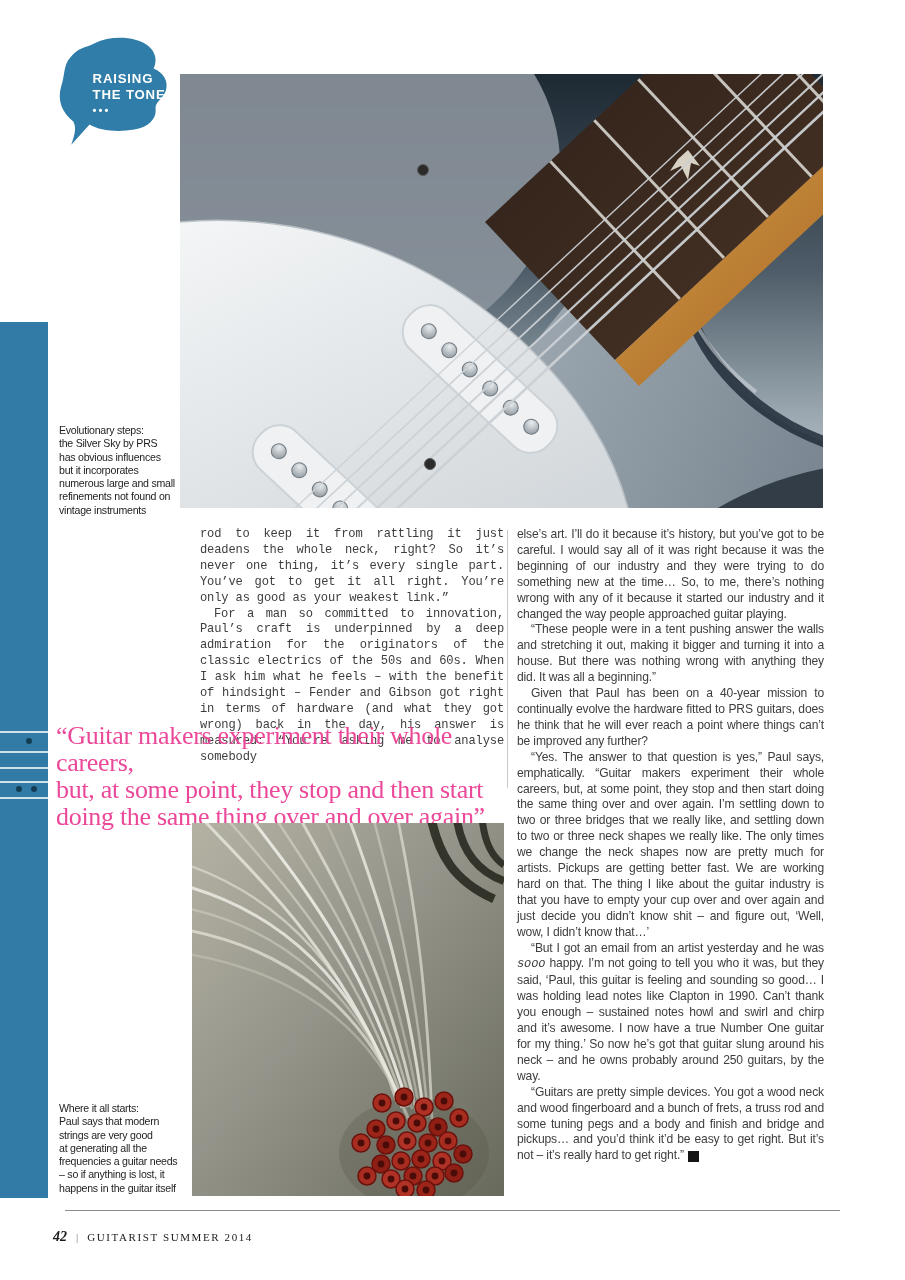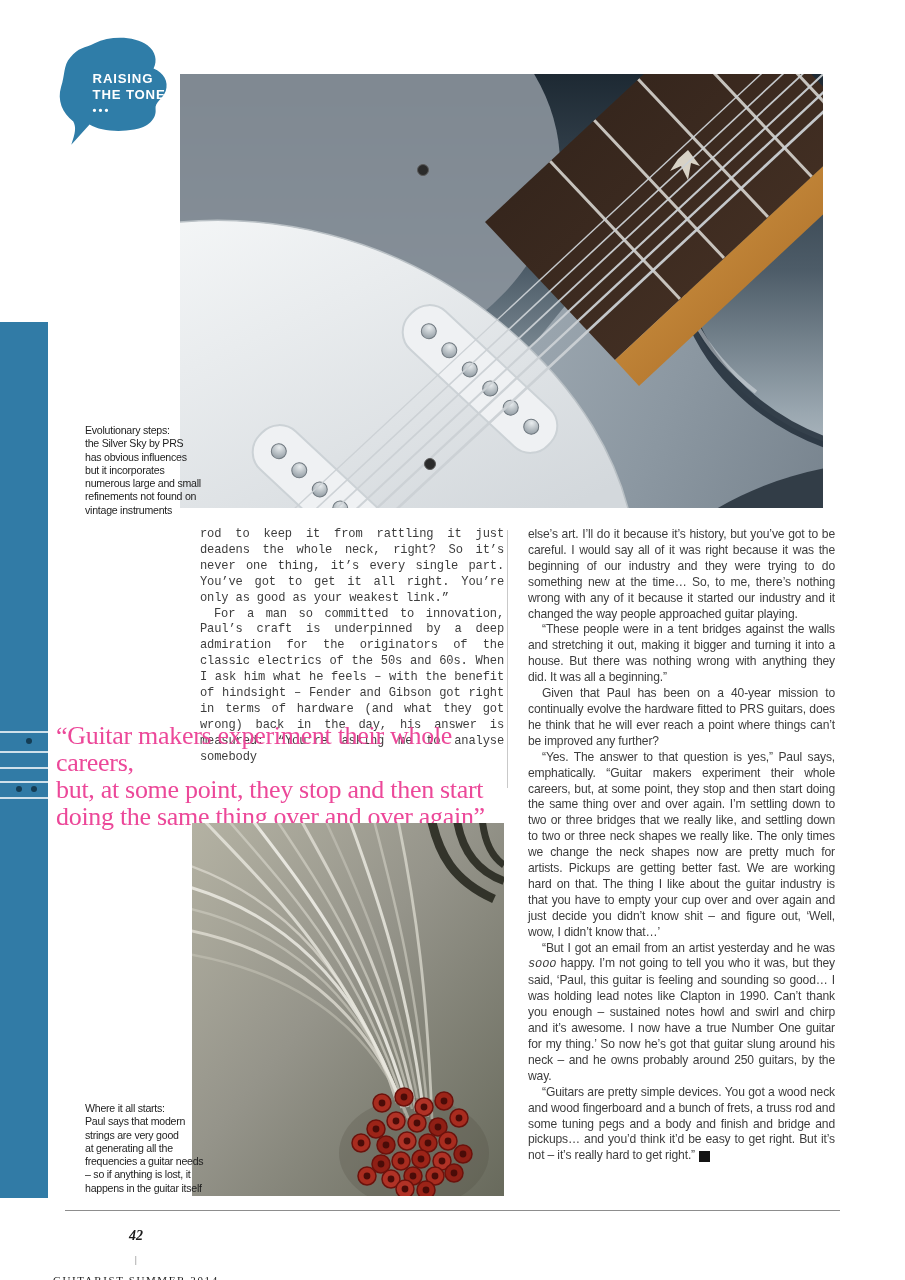--- a/index.html
+++ b/index.html
@@ -14,34 +14,34 @@
   .fret-dot{position:absolute;width:6px;height:6px;border-radius:50%;background:#143d55;}
   
   .badge{position:absolute;left:54px;top:34px;width:128px;height:124px;}
   
   .photo{position:absolute;overflow:hidden;}
   .photo1{left:180px;top:74px;width:643px;height:434px;}
   .photo2{left:192px;top:823px;width:312px;height:373px;}
   .photo svg{display:block;}
   
   .caption{
-    position:absolute;left:85px;width:126px;
+    position:absolute;left:59px;width:126px;
     font-size:10.6px;line-height:13.3px;letter-spacing:-0.25px;
     color:#1d1d1d;white-space:pre-line;font-weight:400;
   }
   .caption1{top:424px;}
   .caption2{top:1102px;}
   
   .col{
     position:absolute;top:527px;
     font-size:12.1px;line-height:15.9px;letter-spacing:-0.15px;
     text-align:justify;color:#3d3d3d;
   }
   .col1{left:200px;width:304px;font-family:Liberation Mono, monospace;}
-  .col2{left:528px;width:307px;}
+  .col2{left:517px;width:307px;}
   .col p{margin:0;}
   .col p.indent{text-indent:14px;}
   .col-divider{position:absolute;left:507px;top:530px;width:1px;height:258px;background:#c9c9c9;}
   
   .pull-quote{
     position:absolute;left:56px;top:722px;width:460px;
     font-family:Liberation Serif, serif;
     font-size:26px;line-height:27px;letter-spacing:-0.3px;
     color:#ec4899;white-space:pre-line;
   }
@@ -50,21 +50,21 @@
     display:inline-block;width:11px;height:11px;background:#141414;color:#fff;
     font-size:9px;line-height:11px;font-weight:bold;text-align:center;
     margin-left:4px;vertical-align:0;
   }
   .italic{font-style:italic;font-family:Liberation Mono, monospace;}
   
   .footer-rule{position:absolute;left:65px;top:1210px;width:775px;height:1px;background:#8d8d8d;}
   .footer{
     position:absolute;left:53px;top:1228px;height:18px;
     display:flex;align-items:center;gap:9px;
-    font-family:"Liberation Serif",serif;color:#1b1b1b;flex-direction:column;
+    font-family:"Liberation Serif",serif;color:#1b1b1b;
   }
   .footer .pageno{font-style:italic;font-weight:bold;font-size:14px;}
   .footer .sep{color:#777;font-size:11px;}
   .footer .issue{font-size:11px;letter-spacing:1.6px;font-weight:500;}
 </style>
 </head>
 <body>
 
 <div class="page">
 
@@ -197,21 +197,21 @@
 
   <div class="col col1">
     <p>rod to keep it from rattling it just deadens the whole neck, right? So it’s never one thing, it’s every single part. You’ve got to get it all right. You’re only as good as your weakest link.”</p>
     <p class="indent">For a man so committed to innovation, Paul’s craft is underpinned by a deep admiration for the originators of the classic electrics of the 50s and 60s. When I ask him what he feels – with the benefit of hindsight – Fender and Gibson got right in terms of hardware (and what they got wrong) back in the day, his answer is measured: “You’re asking me to analyse somebody</p>
   </div>
 
   <div class="col-divider"></div>
 
   <div class="col col2">
     <p>else’s art. I’ll do it because it’s history, but you’ve got to be careful. I would say all of it was right because it was the beginning of our industry and they were trying to do something new at the time… So, to me, there’s nothing wrong with any of it because it started our industry and it changed the way people approached guitar playing.</p>
-    <p class="indent">“These people were in a tent bridges against the walls and stretching it out, making it bigger and turning it into a house. But there was nothing wrong with anything they did. It was all a beginning.”</p>
+    <p class="indent">“These people were in a tent pushing answer the walls and stretching it out, making it bigger and turning it into a house. But there was nothing wrong with anything they did. It was all a beginning.”</p>
     <p class="indent">Given that Paul has been on a 40-year mission to continually evolve the hardware fitted to PRS guitars, does he think that he will ever reach a point where things can’t be improved any further?</p>
     <p class="indent">“Yes. The answer to that question is yes,” Paul says, emphatically. “Guitar makers experiment their whole careers, but, at some point, they stop and then start doing the same thing over and over again. I’m settling down to two or three bridges that we really like, and settling down to two or three neck shapes we really like. The only times we change the neck shapes now are pretty much for artists. Pickups are getting better fast. We are working hard on that. The thing I like about the guitar industry is that you have to empty your cup over and over again and just decide you didn’t know shit – and figure out, ‘Well, wow, I didn’t know that…’</p>
     <p class="indent"><span>“But I got an email from an artist yesterday and he was </span><span class="italic">sooo</span><span> happy. I’m not going to tell you who it was, but they said, ‘Paul, this guitar is feeling and sounding so good… I was holding lead notes like Clapton in 1990. Can’t thank you enough – sustained notes howl and swirl and chirp and it’s awesome. I now have a true Number One guitar for my thing.’ So now he’s got that guitar slung around his neck – and he owns probably around 250 guitars, by the way.</span></p>
     <p class="indent"><span>“Guitars are pretty simple devices. You got a wood neck and wood fingerboard and a bunch of frets, a truss rod and some tuning pegs and a body and finish and bridge and pickups… and you’d think it’d be easy to get right. But it’s not – it’s really hard to get right.”</span><span class="endmark">G</span></p>
   </div>
 
   <div class="pull-quote">“Guitar makers experiment their whole careers,
 but, at some point, they stop and then start
 doing the same thing over and over again”</div>
 

